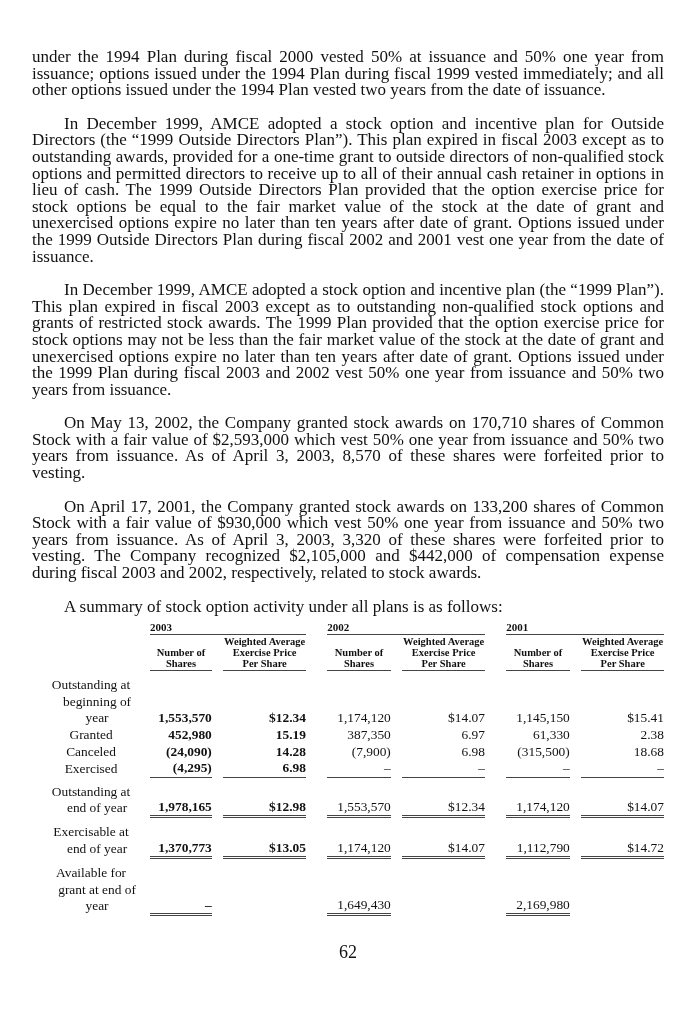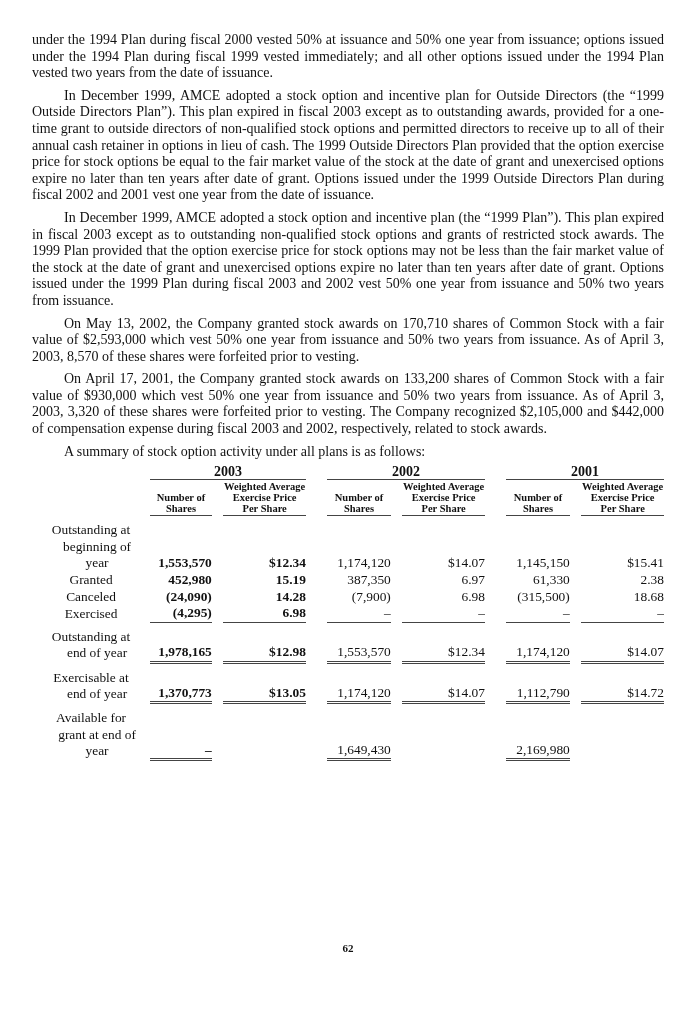--- a/index.html
+++ b/index.html
@@ -1,36 +1,36 @@
 <!DOCTYPE html>
 <html><head>
 <meta charset="utf-8">
 <style>
   html, body { margin:0; padding:0; background:#ffffff; }
   body { width:696px; height:1019px; position:relative; overflow:hidden;
          font-family:"Liberation Serif","DejaVu Serif",serif; color:#111; }
   .page { position:absolute; left:32px; top:32px; width:632px; }
-  p { margin:0 0 6px 0; font-size:14px; line-height:16.6px; text-align:justify; }
+  p { margin:17px 0 6px 0; font-size:17px; line-height:16.6px; text-align:justify; }
   p.indent { text-indent:32px; }
   table { border-collapse:collapse; margin-top:6px; font-size:13.4px; }
   td { padding:0; line-height:16.6px; vertical-align:bottom; }
   .lbl { width:120px; text-align:center; }
   .lbl .sub { padding-left:12px; }
   .num { text-align:right; }
-  .yearhdr { font-weight:bold; font-size:14px; text-align:center; line-height:12px; padding-bottom:1px; border-bottom:1px solid #444; }
+  .yearhdr { font-weight:bold; font-size:11px; text-align:left; line-height:12px; padding-bottom:1px; border-bottom:1px solid #444; }
   .colhdr { font-weight:bold; font-size:10.5px; text-align:center; line-height:11px; padding-top:1px; padding-bottom:1px; border-bottom:1px solid #444;margin-top:8px; }
   .gap { width:22px; }
   .bold { font-weight:bold; }
   .ulcell { border-bottom:1px solid #444;margin-top:20px; }
   .dulcell { border-bottom:3px double #444; }
   .c1 { width:62px; } .c2 { width:84px; }
   .c3 { width:64px; } .c4 { width:84px; }
   .c5 { width:64px; } .c6 { width:84px; }
   .spacer td { height:6px; line-height:6px; }
-  .pgnum { position:absolute; left:0; width:696px; top:942px; text-align:center; font-size:11px;font-weight:bold; }
+  .pgnum { position:absolute; left:0; width:696px; top:942px; text-align:center; font-size:18px; }
 </style>
 </head>
 <body>
 
 <div class="page">
   <p>under the 1994 Plan during fiscal 2000 vested 50% at issuance and 50% one year from issuance; options issued under the 1994 Plan during fiscal 1999 vested immediately; and all other options issued under the 1994 Plan vested two years from the date of issuance.</p>
   <p class="indent">In December 1999, AMCE adopted a stock option and incentive plan for Outside Directors (the “1999 Outside Directors Plan”). This plan expired in fiscal 2003 except as to outstanding awards, provided for a one-time grant to outside directors of non-qualified stock options and permitted directors to receive up to all of their annual cash retainer in options in lieu of cash. The 1999 Outside Directors Plan provided that the option exercise price for stock options be equal to the fair market value of the stock at the date of grant and unexercised options expire no later than ten years after date of grant. Options issued under the 1999 Outside Directors Plan during fiscal 2002 and 2001 vest one year from the date of issuance.</p>
   <p class="indent">In December 1999, AMCE adopted a stock option and incentive plan (the “1999 Plan”). This plan expired in fiscal 2003 except as to outstanding non-qualified stock options and grants of restricted stock awards. The 1999 Plan provided that the option exercise price for stock options may not be less than the fair market value of the stock at the date of grant and unexercised options expire no later than ten years after date of grant. Options issued under the 1999 Plan during fiscal 2003 and 2002 vest 50% one year from issuance and 50% two years from issuance.</p>
   <p class="indent">On May 13, 2002, the Company granted stock awards on 170,710 shares of Common Stock with a fair value of $2,593,000 which vest 50% one year from issuance and 50% two years from issuance. As of April 3, 2003, 8,570 of these shares were forfeited prior to vesting.</p>
   <p class="indent">On April 17, 2001, the Company granted stock awards on 133,200 shares of Common Stock with a fair value of $930,000 which vest 50% one year from issuance and 50% two years from issuance. As of April 3, 2003, 3,320 of these shares were forfeited prior to vesting. The Company recognized $2,105,000 and $442,000 of compensation expense during fiscal 2003 and 2002, respectively, related to stock awards.</p>

